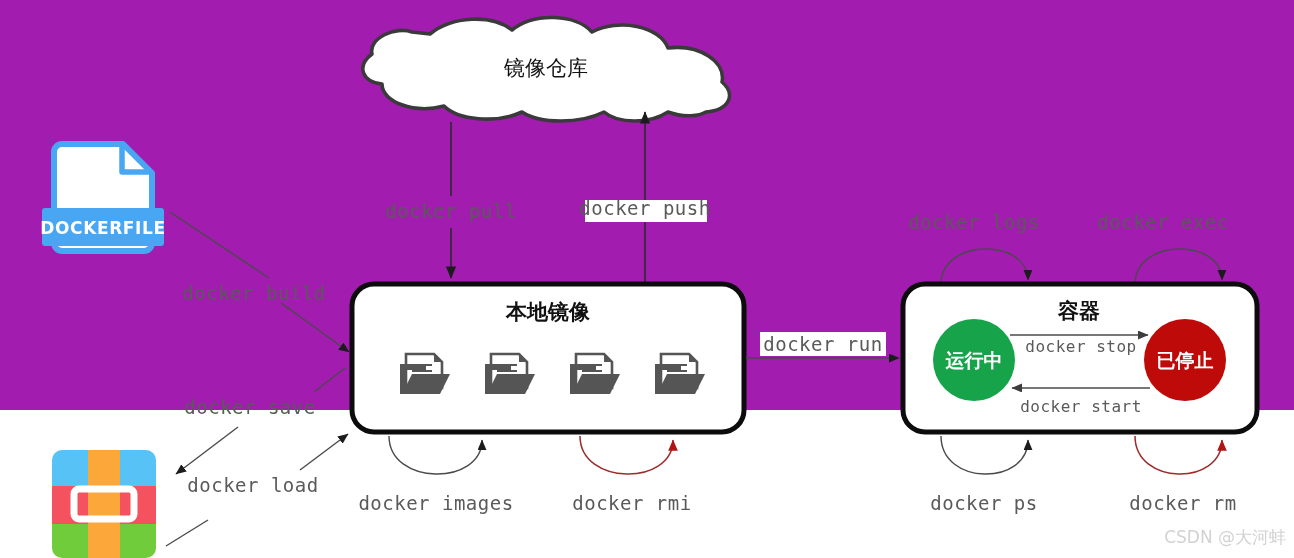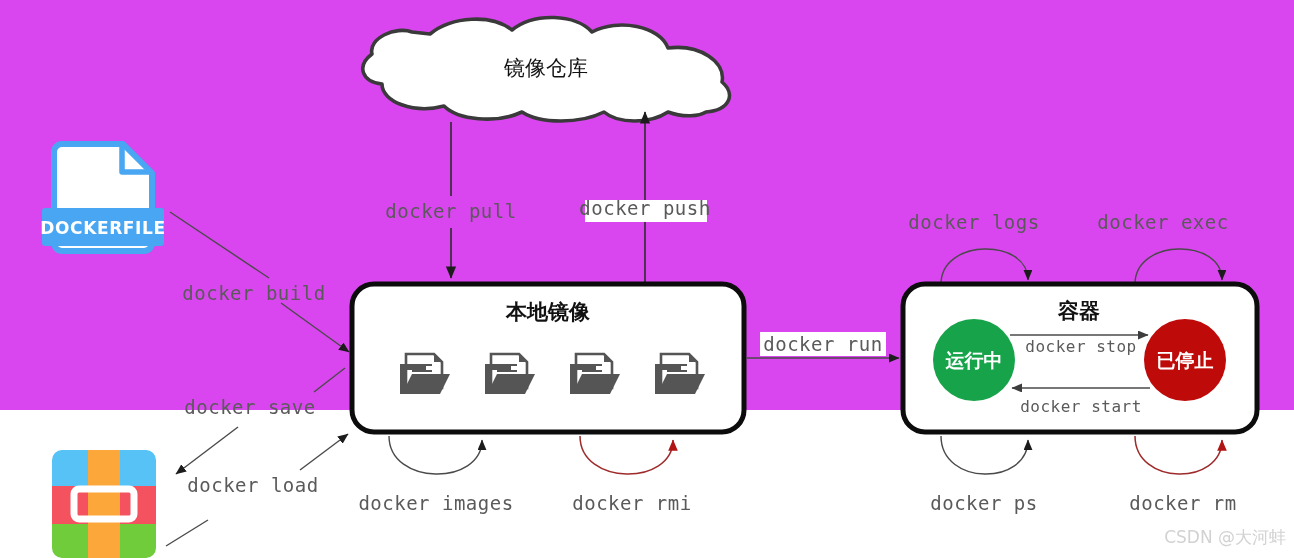--- a/index.html
+++ b/index.html
@@ -10,21 +10,21 @@
   body {
     width: 1294px;
     height: 558px;
     overflow: hidden;
     font-family: "Liberation Sans", sans-serif;
   }
   #diagram-root {
     position: relative;
     width: 1294px;
     height: 410px;
-    background: #d946ef;
+    background: #a21caf;
   }
   svg#diagram {
     position: absolute;
     top: 0;
     left: 0;
     width: 1294px;
     height: 558px;
     display: block;
   }
   .cmd-label {

